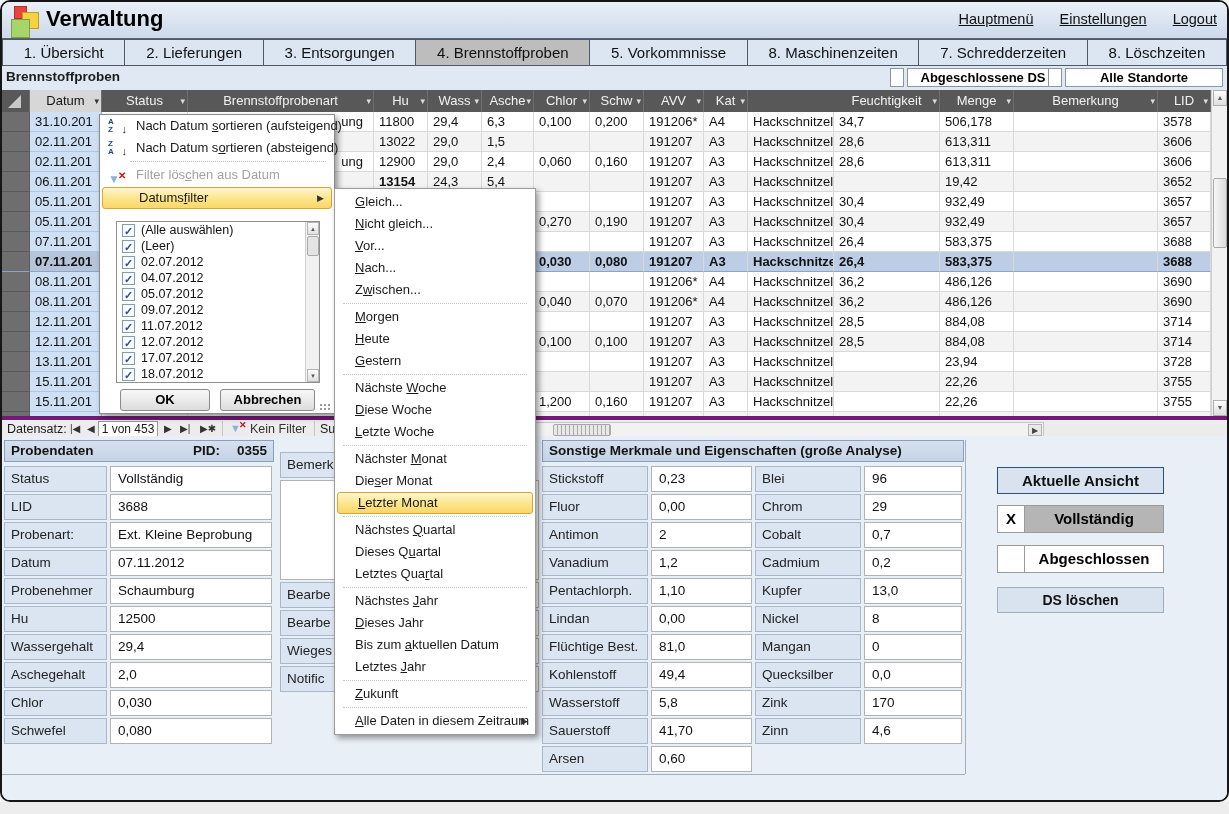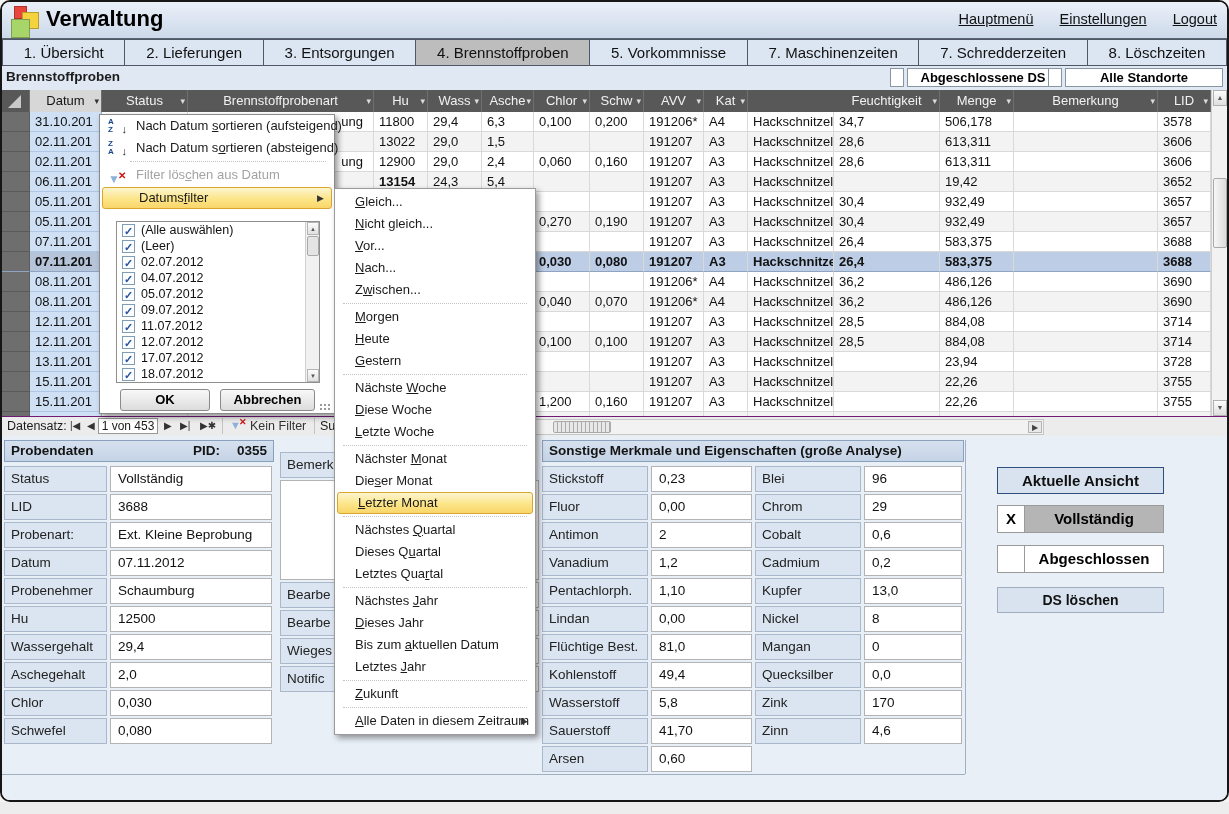--- a/index.html
+++ b/index.html
@@ -68,21 +68,21 @@
   .vscroll { position:absolute; left:1209px; top:88px; width:16px; height:326px; background:#f2f2f2;
              border-left:1px solid #cfcfcf; }
   .vs-btn { position:absolute; left:1px; width:14px; height:16px; background:linear-gradient(#fdfdfd,#dedede);
             border:1px solid #b0b0b0; color:#5a5a5a; font-size:7px; text-align:center; line-height:14px; cursor:pointer; }
   .vs-up { top:0; } .vs-down { bottom:0; }
   .vs-thumb { position:absolute; left:1px; top:88px; width:14px; height:70px;
               background:linear-gradient(90deg,#f6f6f6,#dcdcdc); border:1px solid #a9a9a9; border-radius:2px; cursor:pointer; }
 
   
   .navbar { position:absolute; left:0; top:414px; width:1225px; height:20px; background:#ececec;
-            border-top:1px solid #701a75; font-size:12.5px; color:#1a1a1a; }
+            border-top:4px solid #701a75; font-size:12.5px; color:#1a1a1a; }
   .navbar .lab { position:absolute; left:5px; top:2px; }
   .nv { position:absolute; top:3px; font-size:10px; color:#333; cursor:pointer; }
   .pos-box { position:absolute; left:96px; top:1px; width:60px; height:16px; background:#fff;
              border:1px solid #979797; font-size:12px; text-align:center; line-height:15px; }
   .nav-sep { position:absolute; top:1px; width:1px; height:16px; background:#c4c4c4; }
   .fun-ico { position:absolute; left:228px; top:2px; color:#8fb0d8; font-size:11px; }
   .fun-x { position:absolute; left:237px; top:0; color:#cc1111; font-size:9px; font-weight:bold; }
   .kein-filter { position:absolute; left:248px; top:2px; color:#333; }
   .such { position:absolute; left:318px; top:2px; }
   .hscroll { position:absolute; left:336px; top:2px; width:706px; height:16px; background:#f2f2f2;
@@ -195,21 +195,21 @@
       <span>Logout</span>
     </div>
   </div>
 
   <div class="tabbar" id="tabbar">
       <div class="tab">1. Übersicht</div>
       <div class="tab">2. Lieferungen</div>
       <div class="tab">3. Entsorgungen</div>
       <div class="tab active">4. Brennstoffproben</div>
       <div class="tab">5. Vorkommnisse</div>
-      <div class="tab">7. Maschinenzeiten</div>
+      <div class="tab">8. Maschinenzeiten</div>
       <div class="tab">7. Schredderzeiten</div>
       <div class="tab">8. Löschzeiten</div>
     </div>
 
   <div class="toolbar">
     <div class="section-label">Brennstoffproben</div>
     <div class="tb-box" id="tbbox1"></div>
     <div class="tb-btn" id="tbbtn1">Abgeschlossene DS</div>
     <div class="tb-box" id="tbbox2"></div>
     <div class="tb-btn" id="tbbtn2">Alle Standorte</div>
@@ -619,21 +619,21 @@
           <div class="fvalue" style="left: 109px; top: 228px; width: 101px;">5,8</div>
           <div class="flabel" style="left: 0px; top: 256px; width: 106px;">Sauerstoff</div>
           <div class="fvalue" style="left: 109px; top: 256px; width: 101px;">41,70</div>
           <div class="flabel" style="left: 0px; top: 284px; width: 106px;">Arsen</div>
           <div class="fvalue" style="left: 109px; top: 284px; width: 101px;">0,60</div>
           <div class="flabel" style="left: 213px; top: 4px; width: 106px;">Blei</div>
           <div class="fvalue" style="left: 322px; top: 4px; width: 98px;">96</div>
           <div class="flabel" style="left: 213px; top: 32px; width: 106px;">Chrom</div>
           <div class="fvalue" style="left: 322px; top: 32px; width: 98px;">29</div>
           <div class="flabel" style="left: 213px; top: 60px; width: 106px;">Cobalt</div>
-          <div class="fvalue" style="left: 322px; top: 60px; width: 98px;">0,6</div>
+          <div class="fvalue" style="left: 322px; top: 60px; width: 98px;">0,7</div>
           <div class="flabel" style="left: 213px; top: 88px; width: 106px;">Cadmium</div>
           <div class="fvalue" style="left: 322px; top: 88px; width: 98px;">0,2</div>
           <div class="flabel" style="left: 213px; top: 116px; width: 106px;">Kupfer</div>
           <div class="fvalue" style="left: 322px; top: 116px; width: 98px;">13,0</div>
           <div class="flabel" style="left: 213px; top: 144px; width: 106px;">Nickel</div>
           <div class="fvalue" style="left: 322px; top: 144px; width: 98px;">8</div>
           <div class="flabel" style="left: 213px; top: 172px; width: 106px;">Mangan</div>
           <div class="fvalue" style="left: 322px; top: 172px; width: 98px;">0</div>
           <div class="flabel" style="left: 213px; top: 200px; width: 106px;">Quecksilber</div>
           <div class="fvalue" style="left: 322px; top: 200px; width: 98px;">0,0</div>

